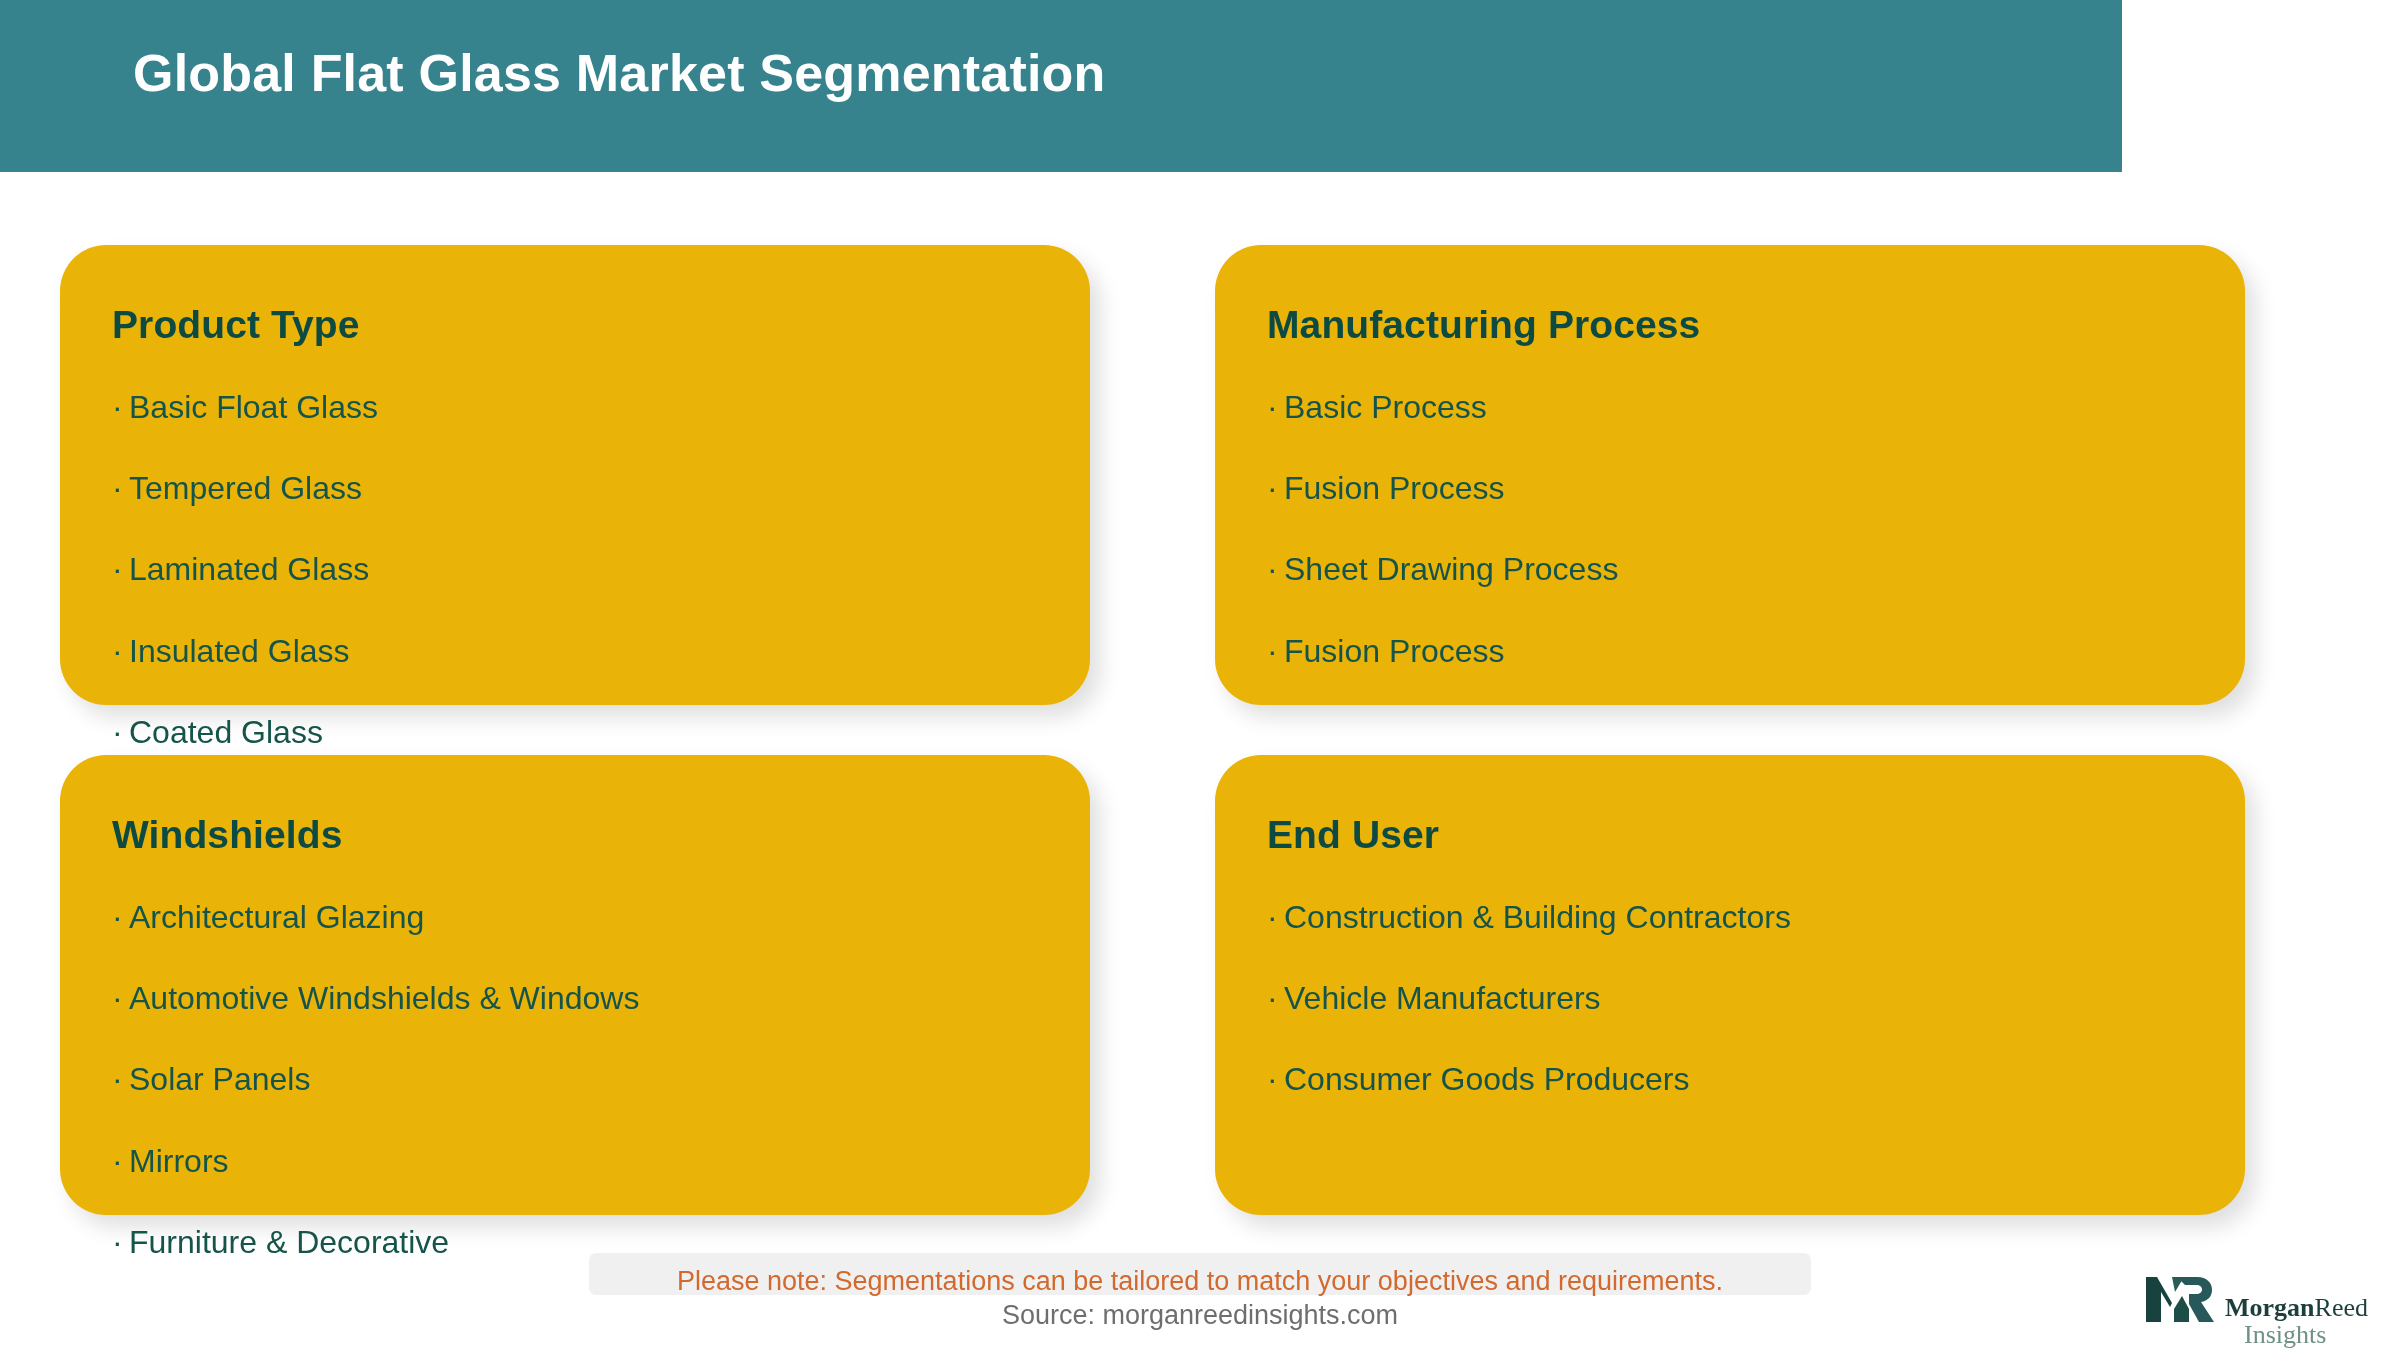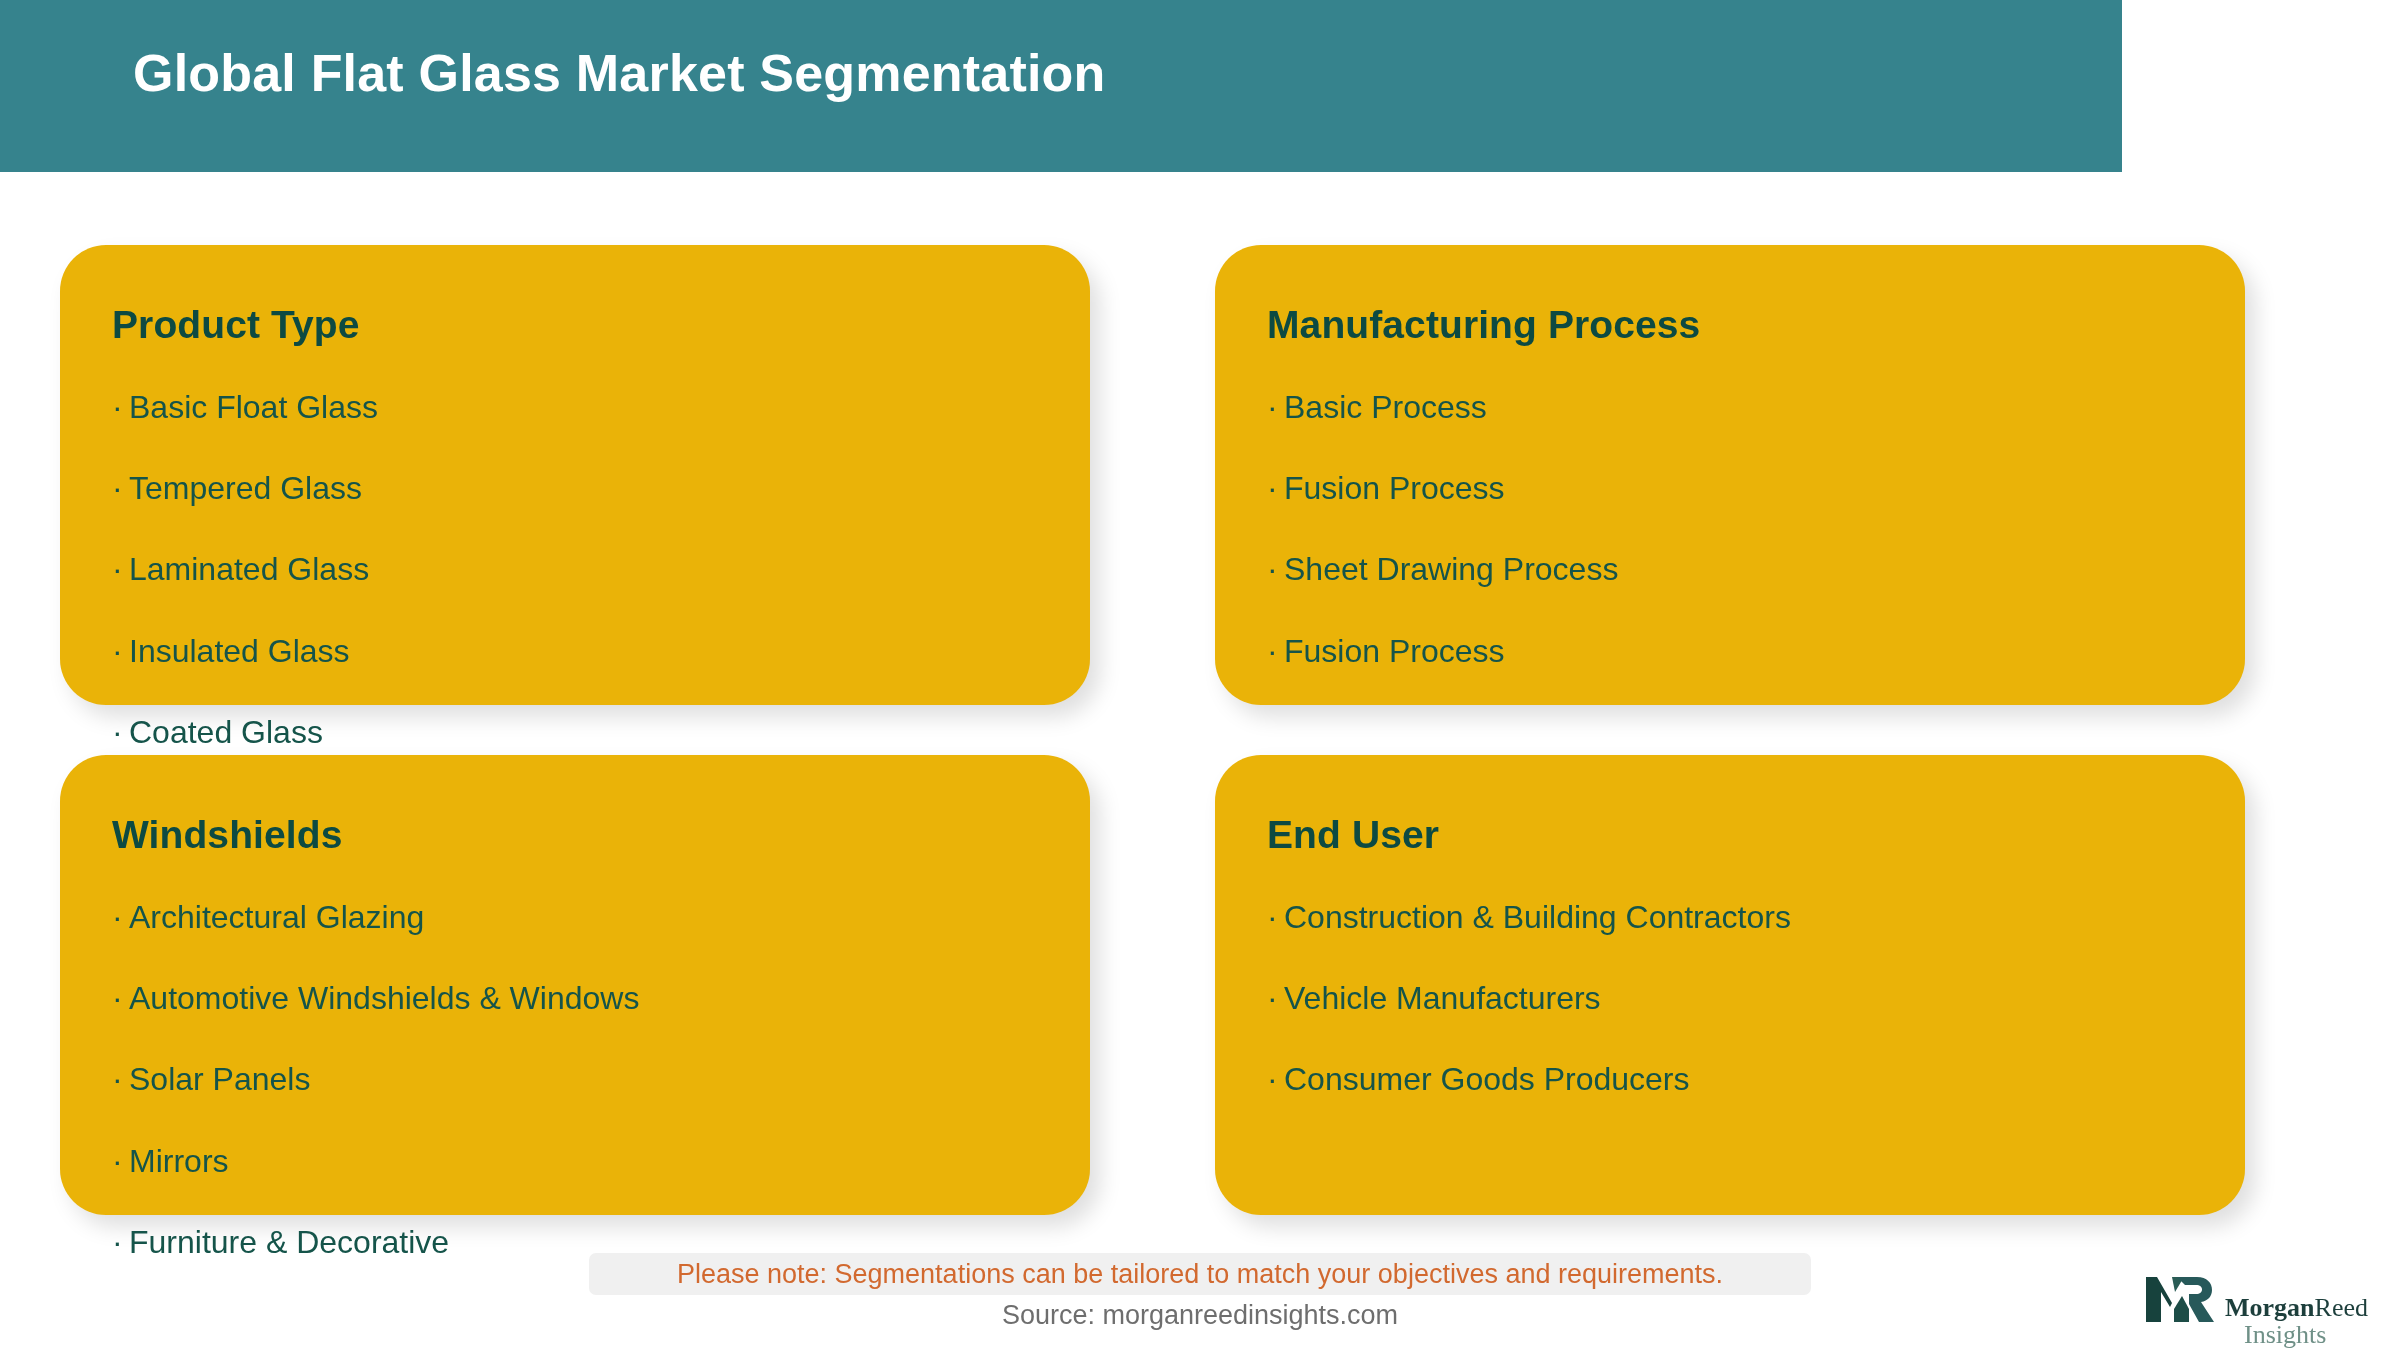--- a/index.html
+++ b/index.html
@@ -88,21 +88,21 @@
   
   .note-pill {
     position: absolute;
     left: 589px;
     top: 1253px;
     width: 1222px;
     height: 42px;
     background: #f0f0f0;
     border-radius: 7px;
     display: flex;
-    align-items: center;
+    align-items: flex-end;
     justify-content: center;
     box-sizing: border-box;
   }
   .note-text {
     font-size: 27px;
     color: #d2692f;
     white-space: nowrap;
     line-height: 1;
   }
   .source-line {

